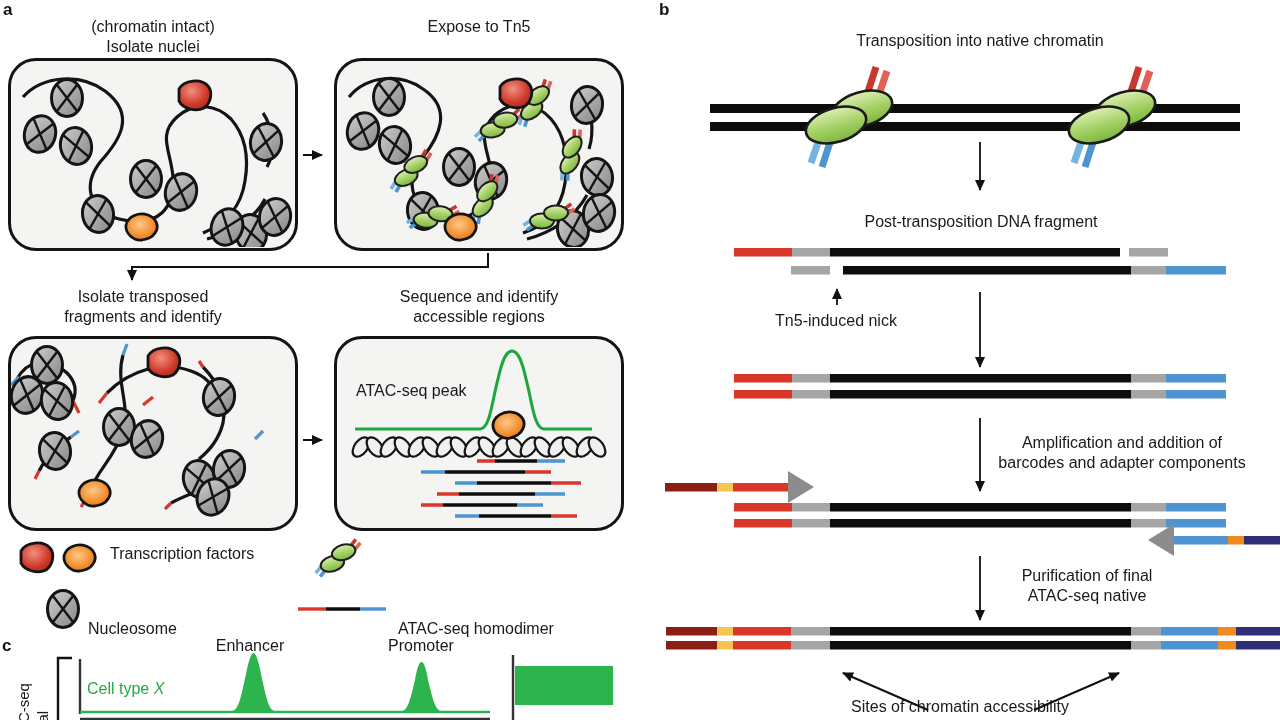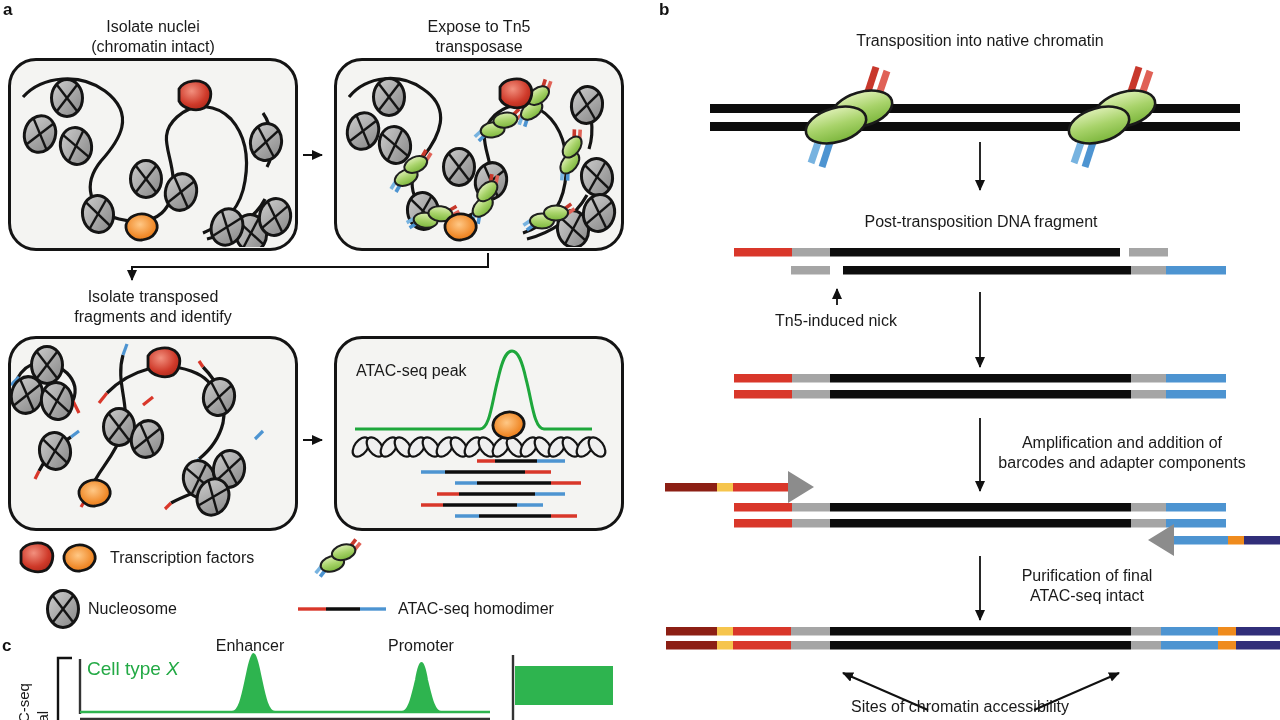--- a/index.html
+++ b/index.html
@@ -1,20 +1,20 @@
 <!DOCTYPE html>
 <html><head>
 <meta charset="utf-8">
 <style>
   html,body{margin:0;padding:0;background:#ffffff;}
   #canvas{position:relative;width:1280px;height:720px;background:#ffffff;overflow:hidden;
           font-family:"Liberation Sans","DejaVu Sans",sans-serif;color:#1a1a1a;}
   .t{position:absolute;font-size:16px;line-height:20px;color:#1a1a1a;}
   .tc{text-align:center;}
-  .nw{white-space:nowrap;}
+  .nw{white-space:nowrap;margin-top:20px;}
   .plabel{position:absolute;font-size:17px;font-weight:bold;color:#111;}
   .abox{position:absolute;width:290px;border:3.5px solid #141414;border-radius:28px;
         background:#f4f4f2;overflow:hidden;box-sizing:border-box;}
   .green-t{color:#23a945;}
   .c-ylabel{position:absolute;left:8px;top:658px;width:48px;height:62px;}
   .c-ylabel-text{position:absolute;left:6px;top:92px;transform:rotate(-90deg);
         transform-origin:top left;font-size:15px;line-height:19px;white-space:nowrap;color:#1a1a1a;}
   .line{display:block;}
   svg{display:block;}
   .boxsvg{position:absolute;left:0;top:0;}
@@ -190,26 +190,25 @@
       <path d="M232,712 C240,712 243,692 247,674 C250,659 252,654 253.5,654 C255,654 257,659 260,674 C264,692 267,712 275,712 Z" fill="#2eb44f" stroke="#2eb44f" stroke-width="2"></path>
       <path d="M402,712 C409,712 412,696 416,680 C418,668 420,663 421.5,663 C423,663 425,668 427,680 C431,696 434,712 441,712 Z" fill="#2eb44f" stroke="#2eb44f" stroke-width="2"></path>
       <line x1="513" y1="655" x2="513" y2="721" stroke="#333" stroke-width="2.4"></line>
       <rect x="515" y="666" width="98" height="39" fill="#2eb44f"></rect>
     </g>
   </svg>
 
   <div class="plabel" style="left:3px;top:0px">a</div>
 
   <div class="t tc" style="left:33px;top:17px;width:240px">
+    <span class="line">(chromatin intact)</span>
     <span class="line">Isolate nuclei</span>
-    <span class="line">(chromatin intact)</span>
   </div>
   <div class="t tc" style="left:359px;top:17px;width:240px">
     <span class="line">Expose to Tn5</span>
-    <span class="line">transposase</span>
   </div>
 
   <div class="abox" style="left:8px;top:58px;height:193px">
     <svg class="boxsvg" width="283" height="186" viewBox="0 0 283 186">
       <path d="M12,36 C32,14 70,12 94,30 C126,54 108,80 90,100 C72,122 76,150 108,158 C148,168 164,146 162,116 C160,90 146,74 166,56 C184,40 206,44 220,58 C234,74 238,96 234,120 C230,146 216,162 192,172" fill="none" stroke="#141414" stroke-width="3.2"></path>
       <path d="M196,178 C220,172 244,158 254,138" fill="none" stroke="#141414" stroke-width="3.2"></path>
       <path d="M252,52 C262,66 264,92 256,106" fill="none" stroke="#141414" stroke-width="3.2"></path>
       <use href="#nuc" x="56" y="37"></use>
       <use href="#nuc" x="29" y="73" transform="rotate(15 29 73)"></use>
       <use href="#nuc" x="65" y="85" transform="rotate(-12 65 85)"></use>
@@ -245,23 +244,27 @@
       <use href="#tn5s" x="148" y="138" transform="rotate(-20 148 138)"></use>
       <use href="#tn5s" x="162" y="64" transform="rotate(16 162 64)"></use>
       <use href="#tn5s" x="198" y="42" transform="rotate(-12 198 42)"></use>
       <use href="#tn5s" x="212" y="156" transform="rotate(24 212 156)"></use>
       <use href="#tn5s" x="234" y="94" transform="rotate(-28 234 94)"></use>
       <use href="#tfRed" x="178" y="33"></use>
       <use href="#tfOrg" x="124" y="166"></use>
     </svg>
   </div>
 
-  <div class="t tc" style="left:33px;top:287px;width:240px">
+  <div class="t tc" style="left:23px;top:287px;width:240px">
     <span class="line">Isolate transposed</span>
     <span class="line">fragments and identify</span>
+  </div>
+  <div class="t tc" style="left:359px;top:287px;width:240px">
+    <span class="line">Sequence and identify</span>
+    <span class="line">accessible regions</span>
   </div>
 
   <div class="abox" style="left:8px;top:336px;height:195px">
     <svg class="boxsvg" width="283" height="188" viewBox="0 0 283 188">
       <path d="M6,40 C16,22 36,16 56,34 C64,42 66,52 62,62" fill="none" stroke="#141414" stroke-width="3.2"></path>
       <line x1="0" y1="46" x2="8" y2="38" stroke="#4d94d1" stroke-width="3.2"></line>
       <line x1="62" y1="62" x2="68" y2="74" stroke="#d9372a" stroke-width="3.2"></line>
       <use href="#nuc" x="36" y="26"></use>
       <use href="#nuc" x="16" y="56" transform="rotate(14 16 56)"></use>
       <use href="#nuc" x="46" y="62" transform="rotate(-10 46 62)"></use>
@@ -345,21 +348,21 @@
           <line x1="214" y1="177" x2="240" y2="177" stroke="#d9372a"></line>
       </g>
     </svg>
   </div>
   <div class="t nw" style="left:356px;top:361px;z-index:4">ATAC-seq peak</div>
 
   <svg style="position:absolute;left:14px;top:540px" width="92" height="36" viewBox="0 0 92 36">
     <use href="#tfRed" x="22" y="18"></use>
       <use href="#tfOrg" x="66" y="18"></use>
   </svg>
-  <div class="t nw" style="left:110px;top:548px">Transcription factors</div>
+  <div class="t nw" style="left:110px;top:524px">Transcription factors</div>
 
   <svg style="position:absolute;left:296px;top:534px" width="84" height="48" viewBox="0 0 84 48">
     <use href="#tn5s" x="42" y="24" transform="rotate(8 42 24) scale(1 1)"></use>
   </svg>
 
   <svg style="position:absolute;left:40px;top:586px" width="46" height="46" viewBox="0 0 46 46">
     <use href="#nuc" x="23" y="23"></use>
   </svg>
   <div class="t nw" style="left:88px;top:599px">Nucleosome</div>
 
@@ -379,37 +382,37 @@
   <div class="t tc" style="left:736px;top:311px;width:200px">Tn5-induced nick</div>
 
 
   <div class="t tc" style="left:957px;top:433px;width:330px">
     <span class="line">Amplification and addition of</span>
     <span class="line">barcodes and adapter components</span>
   </div>
 
   <div class="t tc" style="left:977px;top:566px;width:220px">
     <span class="line">Purification of final</span>
-    <span class="line">ATAC-seq intact</span>
+    <span class="line">ATAC-seq native</span>
   </div>
 
   <div class="t tc" style="left:800px;top:697px;width:320px">
     <span class="line">Sites of chromatin accessibility</span>
     <span class="line">defined by Tn5 insertion</span>
   </div>
 
   <div class="plabel" style="left:2px;top:636px">c</div>
 
   <div class="c-ylabel">
     <div class="c-ylabel-text">
       <span class="line">ATAC-seq</span>
       <span class="line">signal</span>
     </div>
   </div>
 
-  <div class="t nw green-t" style="left:87px;top:659px;font-size:19px">
+  <div class="t nw green-t" style="left:87px;top:659px;font-size:16px">
     <span>Cell type </span><span style="font-style:italic">X</span>
   </div>
 
   <div class="t tc" style="left:190px;top:636px;width:120px">Enhancer</div>
   <div class="t tc" style="left:361px;top:636px;width:120px">Promoter</div>
 
 </div>
 
 </body></html>

